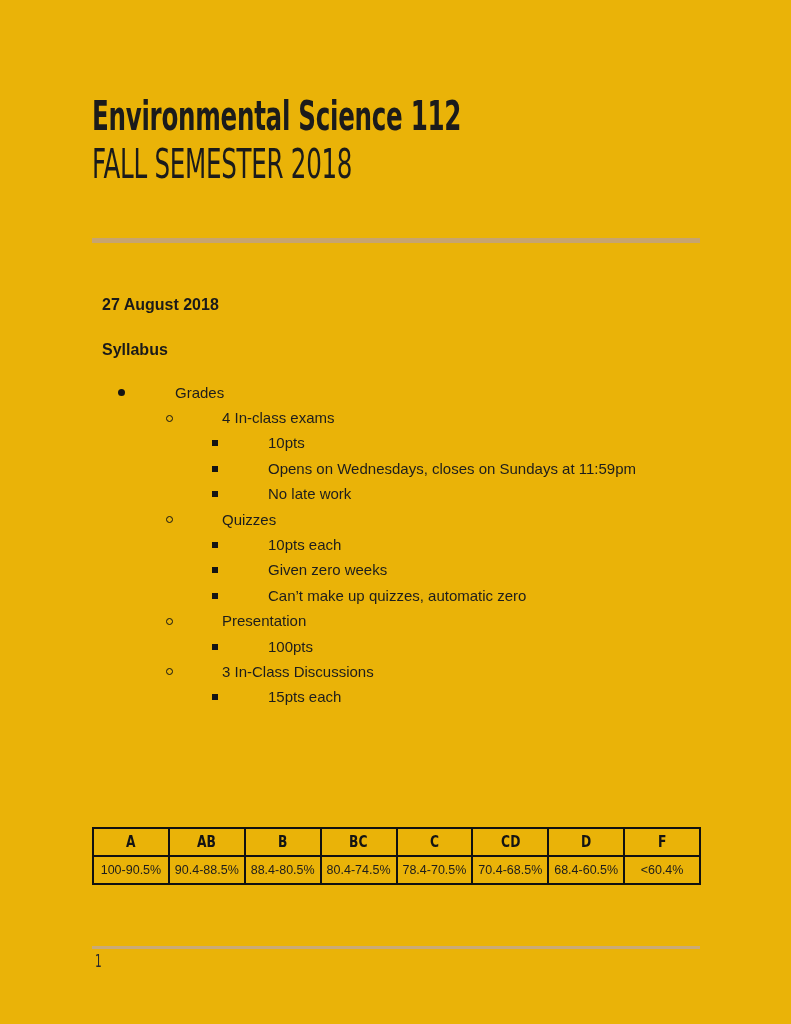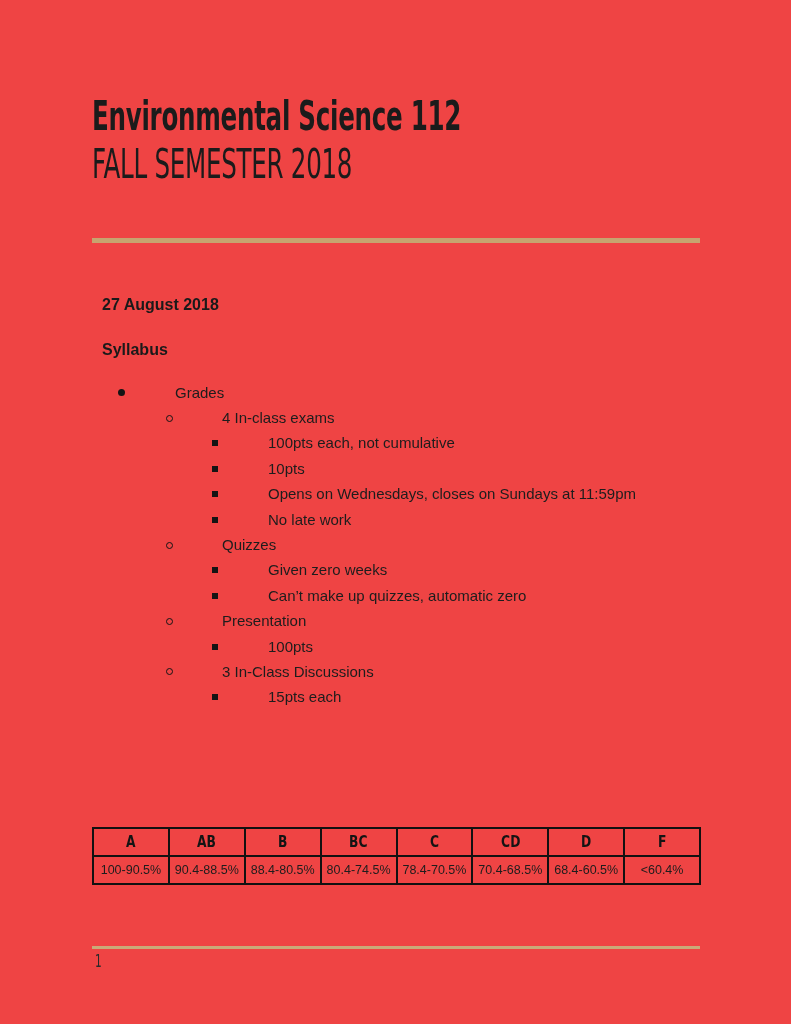--- a/index.html
+++ b/index.html
@@ -4,21 +4,21 @@
 <style>
   html, body {
     margin: 0;
     padding: 0;
     background: #ffffff;
   }
   .page {
     position: relative;
     width: 791px;
     height: 1024px;
-    background: #ef4444;
+    background: #eab308;
     overflow: hidden;
     font-family: "Liberation Sans", sans-serif;
     color: #1f1f1f;
   }
   
   .title-block {
     position: absolute;
     left: 92px;
     top: 92px;
     white-space: nowrap;
@@ -167,37 +167,37 @@
       <div class="oli lvl1">
         <span class="bullet b1"></span>
         <span>Grades</span>
       </div>
       <div class="oli lvl2">
         <span class="bullet b2"></span>
         <span>4 In-class exams</span>
       </div>
       <div class="oli lvl3">
         <span class="bullet b3"></span>
-        <span>100pts each, not cumulative</span>
-      </div>
-      <div class="oli lvl3">
-        <span class="bullet b3"></span>
         <span>10pts</span>
       </div>
       <div class="oli lvl3">
         <span class="bullet b3"></span>
         <span>Opens on Wednesdays, closes on Sundays at 11:59pm</span>
       </div>
       <div class="oli lvl3">
         <span class="bullet b3"></span>
         <span>No late work</span>
       </div>
       <div class="oli lvl2">
         <span class="bullet b2"></span>
         <span>Quizzes</span>
+      </div>
+      <div class="oli lvl3">
+        <span class="bullet b3"></span>
+        <span>10pts each</span>
       </div>
       <div class="oli lvl3">
         <span class="bullet b3"></span>
         <span>Given zero weeks</span>
       </div>
       <div class="oli lvl3">
         <span class="bullet b3"></span>
         <span>Can’t make up quizzes, automatic zero</span>
       </div>
       <div class="oli lvl2">

